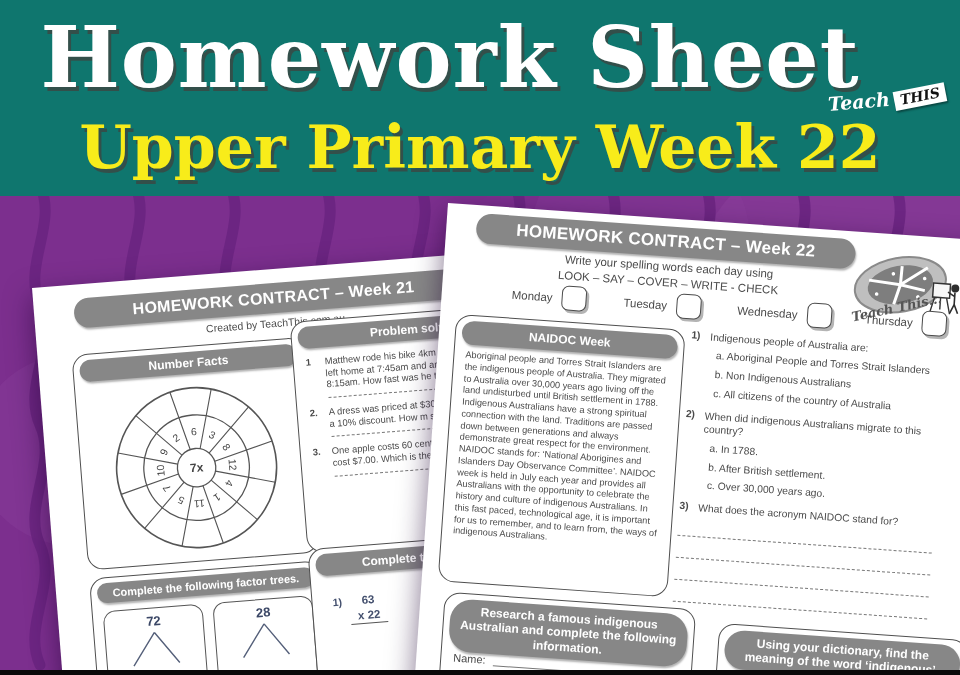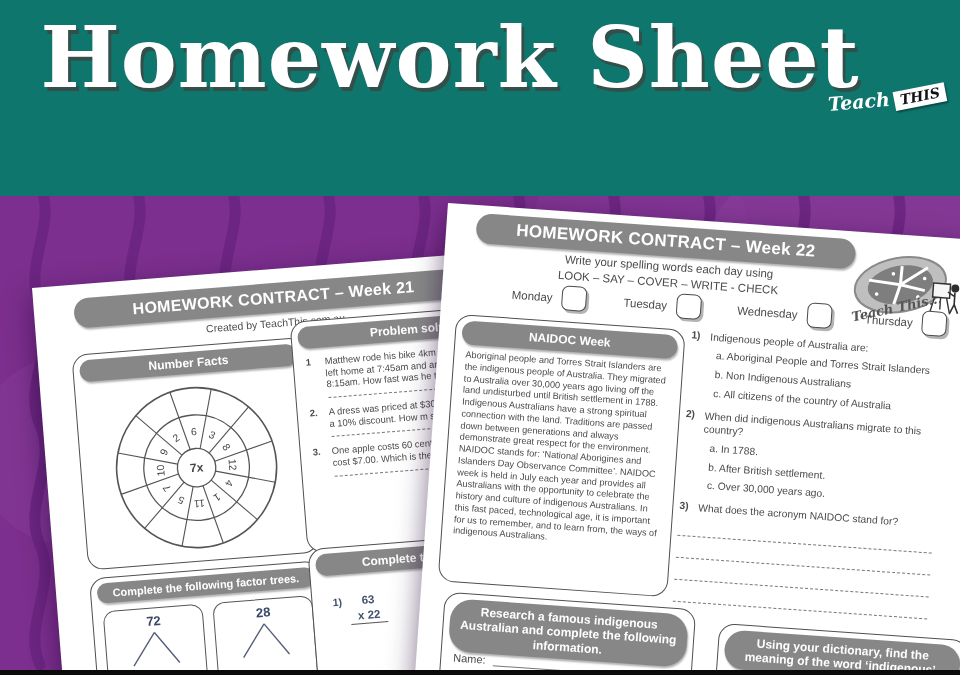--- a/index.html
+++ b/index.html
@@ -96,20 +96,21 @@
       <path d="M515 185 c 18 40 -18 80 0 120 c 18 40 -18 80 0 120 c 18 40 -18 80 0 120 c 18 40 -18 80 0 120"></path>
       <path d="M610 185 c 18 40 -18 80 0 120 c 18 40 -18 80 0 120 c 18 40 -18 80 0 120 c 18 40 -18 80 0 120"></path>
       <path d="M705 185 c 18 40 -18 80 0 120 c 18 40 -18 80 0 120 c 18 40 -18 80 0 120 c 18 40 -18 80 0 120"></path>
       <path d="M800 185 c 18 40 -18 80 0 120 c 18 40 -18 80 0 120 c 18 40 -18 80 0 120 c 18 40 -18 80 0 120"></path>
       <path d="M895 185 c 18 40 -18 80 0 120 c 18 40 -18 80 0 120 c 18 40 -18 80 0 120 c 18 40 -18 80 0 120"></path>
     </g>
   </svg>
 
   <div class="header">
     <div class="hw-title">Homework Sheet</div>
+    <div class="hw-sub">Upper Primary Week 22</div>
     <div class="brand">
       <span class="teach">Teach</span>
       <span class="this">THIS</span>
     </div>
   </div>
 
   <div class="sheet sheet21">
 
     <div class="pill titlepill" style="left:40px; top:14px; width:400px;">HOMEWORK CONTRACT – Week 21</div>
 

